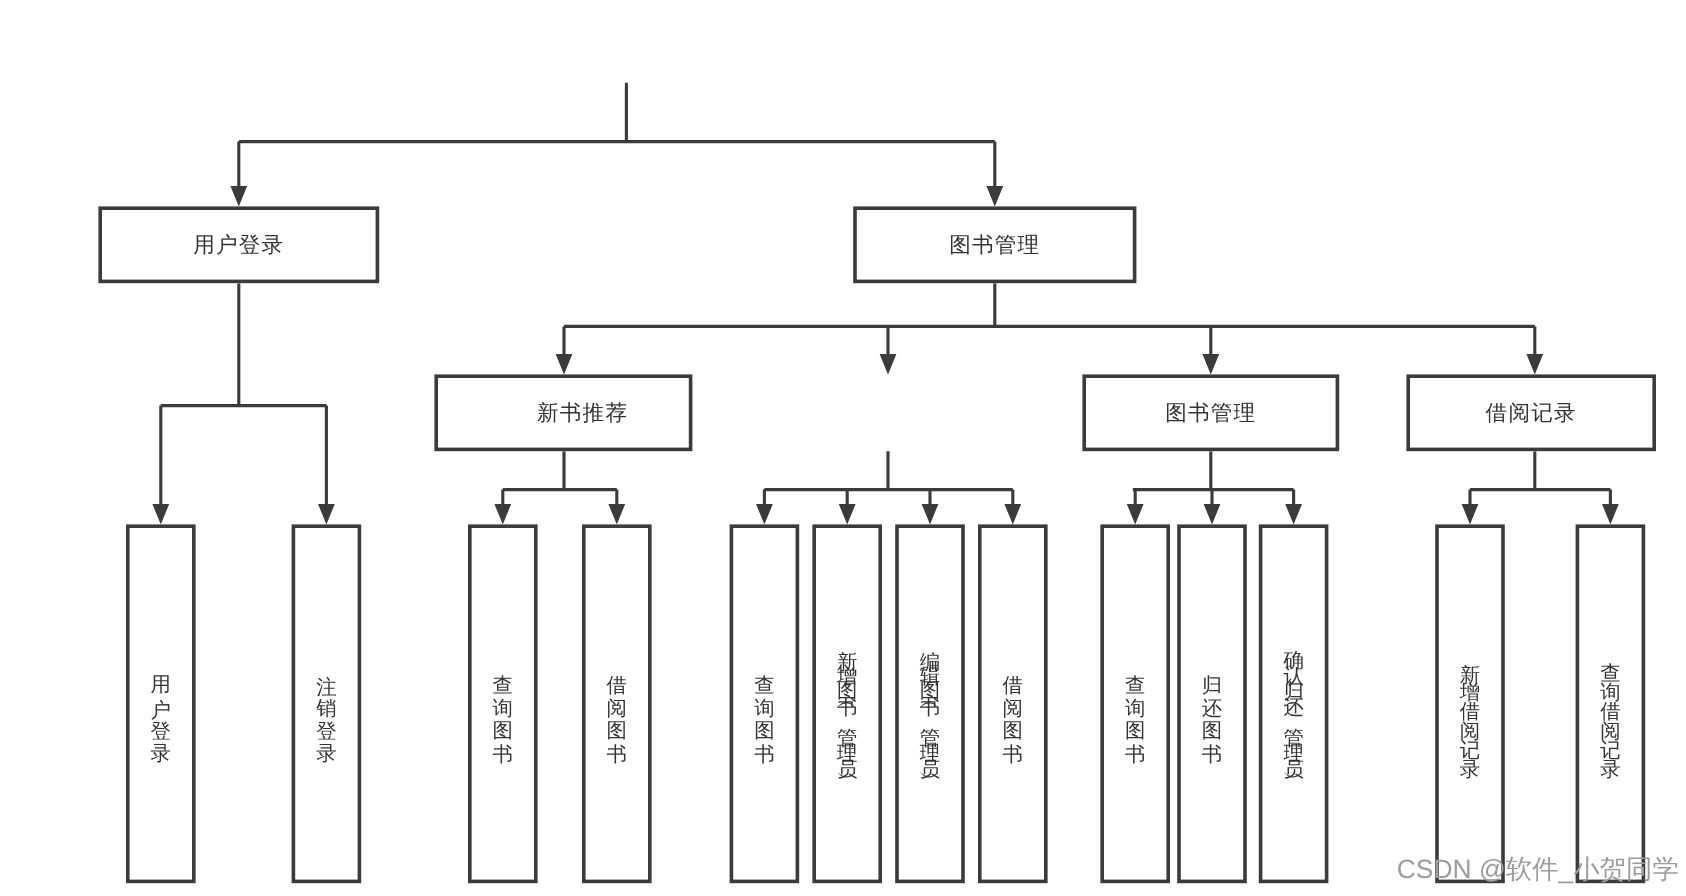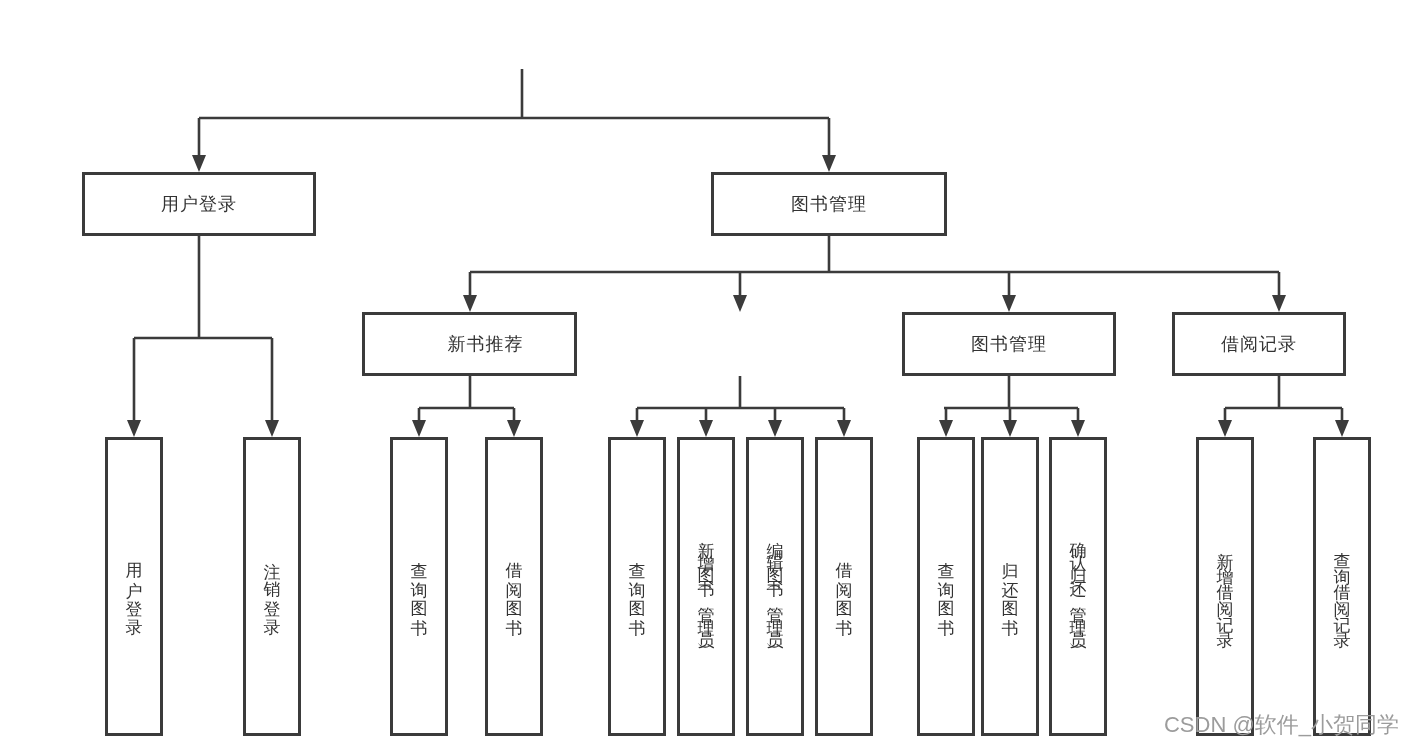--- a/index.html
+++ b/index.html
@@ -110,21 +110,21 @@
   <div class="node" style="left:711px;top:172px;width:236px;height:64px;">
     <span>图书管理</span>
   </div>
 
   <div class="node" style="left:362px;top:312px;width:215px;height:64px;padding-left:32px;">
     <span>新书推荐</span>
   </div>
   <div class="node" style="left:902px;top:312px;width:214px;height:64px;">
     <span>图书管理</span>
   </div>
-  <div class="node" style="left:1172px;top:312px;width:174px;height:64px;align-items:center;">
+  <div class="node" style="left:1172px;top:312px;width:208px;height:64px;align-items:center;">
     <span>借阅记录</span>
   </div>
 
   <div class="leaf" style="left:105px;">
     <span class="vtext v4">用户登录</span>
   </div>
   <div class="leaf" style="left:243px;">
     <span class="vtext v4">注销登录</span>
   </div>
 

